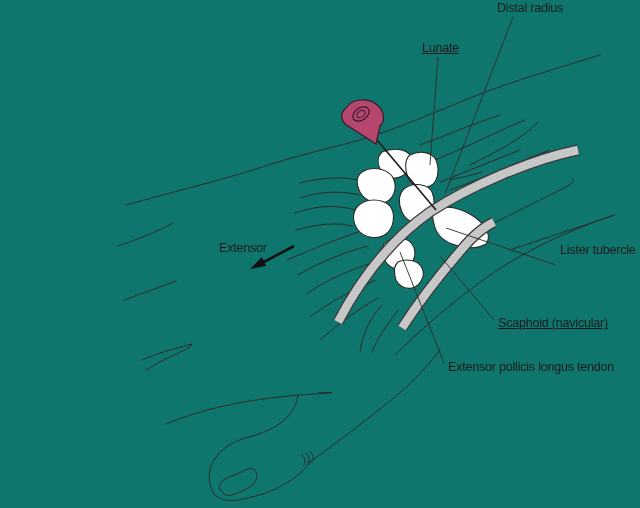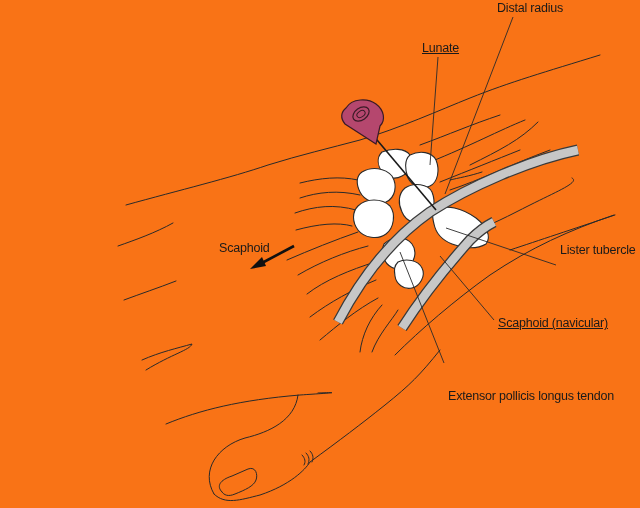--- a/index.html
+++ b/index.html
@@ -1,21 +1,21 @@
 <!DOCTYPE html>
 <html><head>
 <meta charset="utf-8">
 <style>
   html, body { margin: 0; padding: 0; background: #ffffff; }
   #stage {
     position: relative;
     width: 640px;
     height: 508px;
     overflow: hidden;
-    background: #f97316;
+    background: #0f766e;
   }
   #art { position: absolute; left: 0; top: 0; }
   .label {
     position: absolute;
     font-family: "Liberation Sans", "DejaVu Sans", sans-serif;
     font-size: 12.5px;
     color: #1a1a1a;
     white-space: nowrap;
     letter-spacing: -0.2px;
     line-height: 1;
@@ -125,18 +125,18 @@
       <line class="leader" x1="513" y1="17" x2="445" y2="194"></line>
       <line class="leader" x1="438" y1="57" x2="430" y2="165"></line>
       <line class="leader" x1="446" y1="228" x2="556" y2="265"></line>
       <line class="leader" x1="440" y1="256" x2="494" y2="320"></line>
       <line class="leader" x1="400" y1="252" x2="444" y2="363"></line>
     </g>
   </svg>
 
   <div class="label" style="left:497px; top:2px;">Distal radius</div>
   <div class="label" style="left:422px; top:42px;text-decoration:underline;">Lunate</div>
-  <div class="label" style="left:219px; top:242px;">Scaphoid</div>
+  <div class="label" style="left:219px; top:242px;">Extensor</div>
   <div class="label" style="left:560px; top:244px;">Lister tubercle</div>
   <div class="label" style="left:498px; top:317px;text-decoration:underline;">Scaphoid (navicular)</div>
-  <div class="label" style="left:448px; top:361px;margin-top:29px;">Extensor pollicis longus tendon</div>
+  <div class="label" style="left:448px; top:361px;">Extensor pollicis longus tendon</div>
 
 </div>
 
 </body></html>

